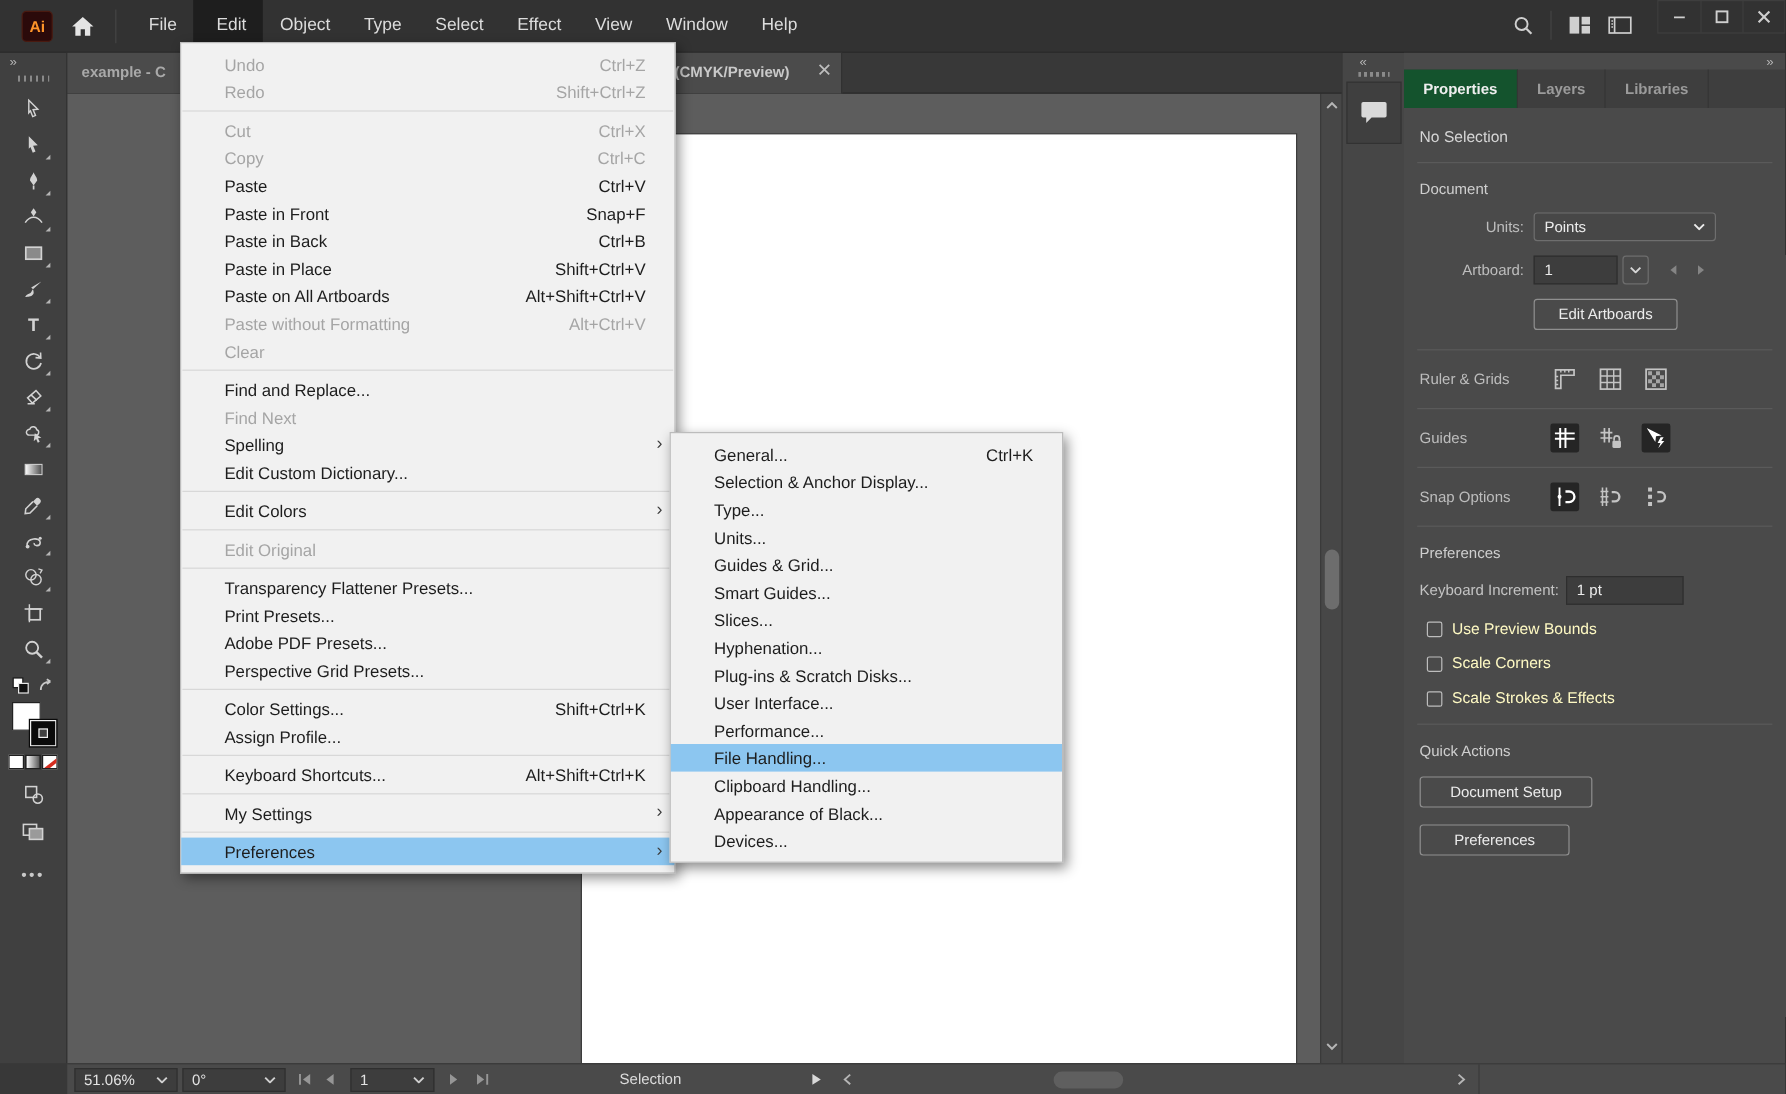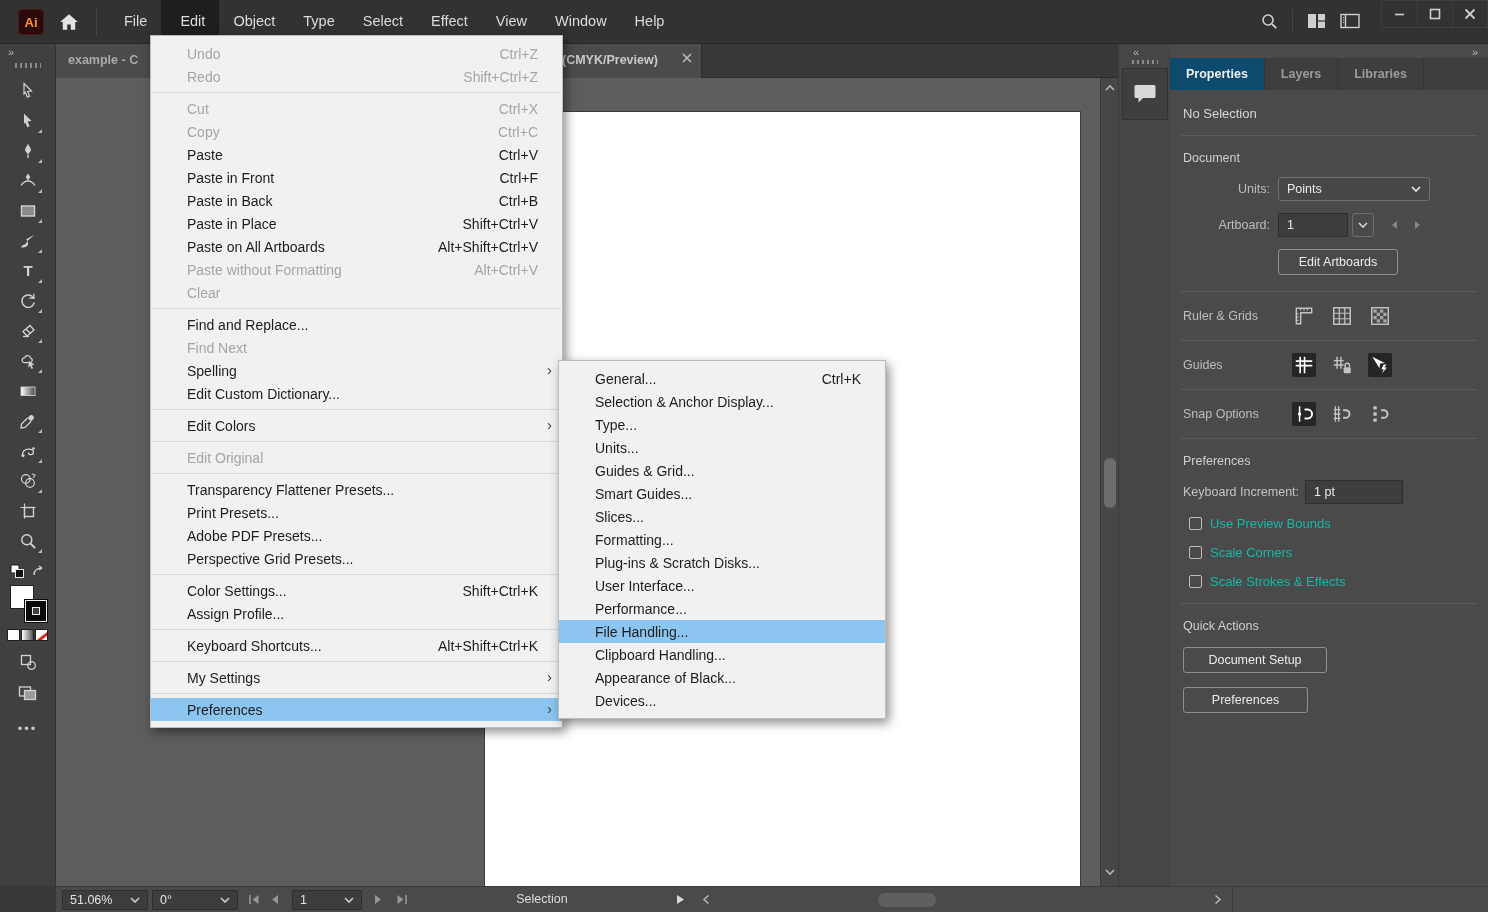--- a/index.html
+++ b/index.html
@@ -59,21 +59,21 @@
   .cstrip{position:absolute;left:1118px;top:44px;width:52px;height:842px;background:#464646;border-left:1px solid #3a3a3a;}
   .cstrip .collapse{position:absolute;left:14px;top:2px;color:#b5b5b5;font-size:11px;}
   .cstrip .cgrip{width:26px;height:4px;margin:16px auto 4px auto;background:repeating-linear-gradient(90deg,#8a8a8a 0 2px,transparent 2px 5px);}
   .cbox{width:46px;height:52px;margin:2px auto;background:#3f3f3f;border:1px solid #323232;display:flex;align-items:center;justify-content:center;color:#d9d9d9;}
 
   
   .panel{position:absolute;left:1170px;top:44px;width:318px;height:868px;background:#4a4a4a;font-size:12.5px;color:#c3c3c3;}
   .panel .expand{position:absolute;right:10px;top:2px;color:#b5b5b5;font-size:11px;}
   .ptabs{position:absolute;left:0;top:14px;width:318px;height:32px;background:#3e3e3e;display:flex;}
   .ptab{padding:0 16px;display:flex;align-items:center;color:#9b9b9b;font-weight:bold;border-right:1px solid #353535;}
-  .ptab.active{background:#0c4a6e;color:#efefef;}
+  .ptab.active{background:#14532d;color:#efefef;}
   .pbody{position:absolute;left:0;top:46px;width:318px;bottom:0;padding:0 13px;}
   .p-noselection{padding:16px 0 14px 0;color:#d6d6d6;font-size:13px;}
   .p-div{height:1px;background:#5a5a5a;margin:0 -2px;}
   .p-section-title{padding:15px 0 12px 0;color:#cfcfcf;}
   .p-row{display:flex;align-items:center;margin-bottom:12px;}
   .p-label{width:95px;text-align:right;padding-right:8px;color:#bdbdbd;flex:0 0 auto;}
   .dropdown{height:24px;background:#474747;border:1px solid #6e6e6e;border-radius:3px;display:flex;align-items:center;color:#ececec;padding:0 8px;position:relative;}
   .dropdown .dd-val{flex:1;}
   .dd-units{width:152px;}
   .field{height:24px;background:#3d3d3d;border:1px solid #2e2e2e;color:#ececec;display:flex;align-items:center;padding:0 8px;}
@@ -81,21 +81,21 @@
   .ab-chevbtn{width:22px;height:24px;margin-left:4px;border:1px solid #6e6e6e;border-radius:3px;display:flex;align-items:center;justify-content:center;color:#d6d6d6;}
   .ab-arrow{margin-left:16px;color:#858585;}
   .btn{height:26px;border:1px solid #8f8f8f;border-radius:3px;color:#ececec;display:flex;align-items:center;justify-content:center;background:transparent;font-size:12.5px;}
   .btn-editab{width:120px;margin-left:95px;margin-bottom:16px;}
   .icon-row{display:flex;align-items:center;height:48px;}
   .icon-row .ir-label{width:95px;color:#bdbdbd;flex:0 0 auto;}
   .icon-row .ir-icons{display:flex;gap:14px;margin-left:14px;}
   .pibtn{width:24px;height:24px;display:flex;align-items:center;justify-content:center;color:#c4c4c4;border-radius:2px;}
   .pibtn.active{background:#252525;color:#ffffff;}
   .ki-field{width:98px;margin-left:6px;}
-  .chk-row{display:flex;align-items:center;gap:8px;margin:0 0 14px 6px;color:#14b8a6;font-size:13px;}
+  .chk-row{display:flex;align-items:flex-end;gap:8px;margin:0 0 14px 6px;color:#fef9c3;font-size:13px;}
   .chk{width:13px;height:13px;border:1px solid #bdbdbd;border-radius:2px;background:transparent;flex:0 0 auto;}
   .qa-btns{display:flex;gap:14px;margin-top:2px;flex-direction:column;}
   .btn-docsetup{width:144px;}
   .btn-prefs{width:125px;}
 
   
   .statusbar{position:absolute;left:56px;top:886px;width:1432px;height:26px;background:#4a4a4a;border-top:1px solid #3a3a3a;font-size:12.5px;color:#e3e3e3;}
   .bl-corner{position:absolute;left:0;top:886px;width:56px;height:26px;background:#383838;}
   .sb-field{position:absolute;top:3px;height:20px;background:#3d3d3d;border:1px solid #2f2f2f;display:flex;align-items:center;padding:0 7px;}
   .sb-chev{margin-left:auto;color:#cfcfcf;}
@@ -644,21 +644,21 @@
       <div class="menu-row disabled">
         <span>Copy</span>
         <span class="sc">Ctrl+C</span>
       </div>
       <div class="menu-row">
         <span>Paste</span>
         <span class="sc">Ctrl+V</span>
       </div>
       <div class="menu-row">
         <span>Paste in Front</span>
-        <span class="sc">Ctrl+F</span>
+        <span class="sc">Snap+F</span>
       </div>
       <div class="menu-row">
         <span>Paste in Back</span>
         <span class="sc">Ctrl+B</span>
       </div>
       <div class="menu-row">
         <span>Paste in Place</span>
         <span class="sc">Shift+Ctrl+V</span>
       </div>
       <div class="menu-row">
@@ -750,21 +750,21 @@
       <div class="menu-row">
         <span>Guides &amp; Grid...</span>
       </div>
       <div class="menu-row">
         <span>Smart Guides...</span>
       </div>
       <div class="menu-row">
         <span>Slices...</span>
       </div>
       <div class="menu-row">
-        <span>Formatting...</span>
+        <span>Hyphenation...</span>
       </div>
       <div class="menu-row">
         <span>Plug-ins &amp; Scratch Disks...</span>
       </div>
       <div class="menu-row">
         <span>User Interface...</span>
       </div>
       <div class="menu-row">
         <span>Performance...</span>
       </div>

